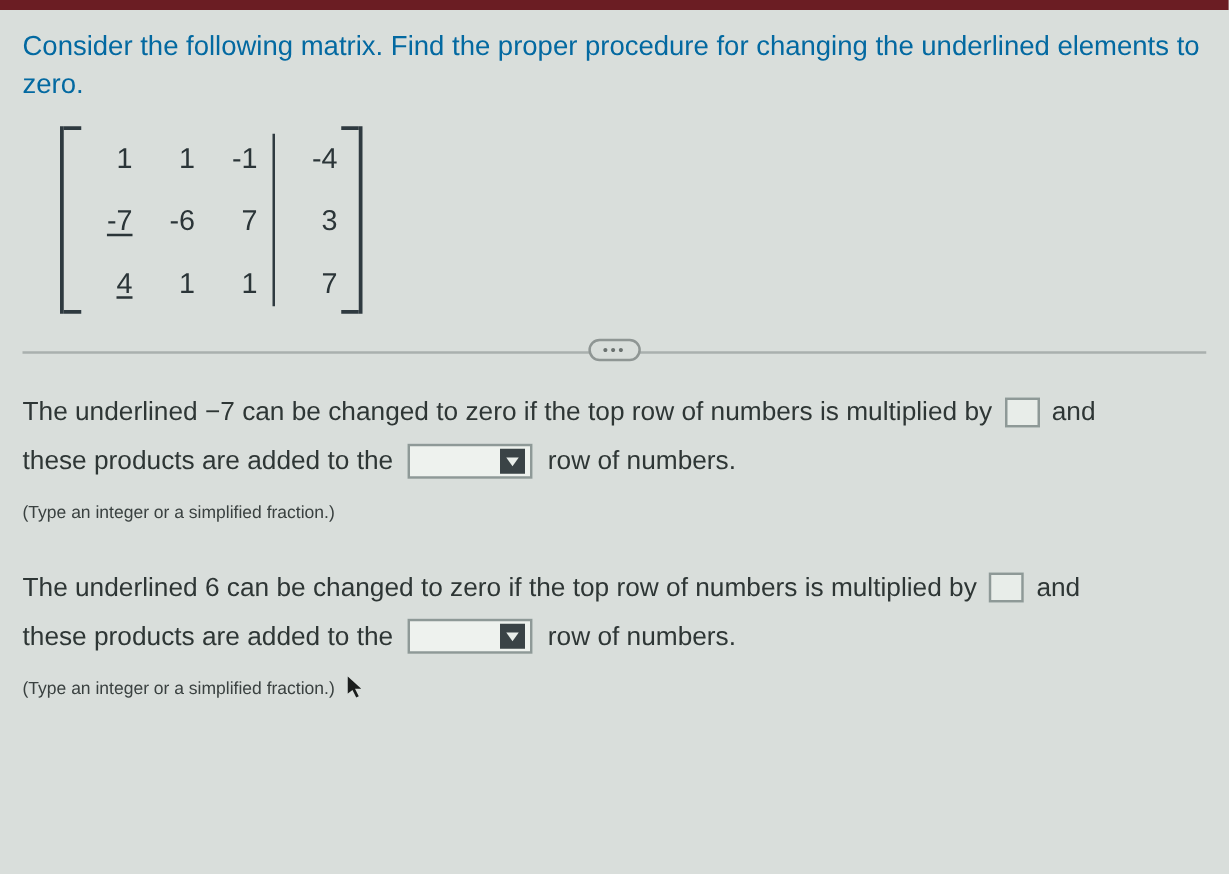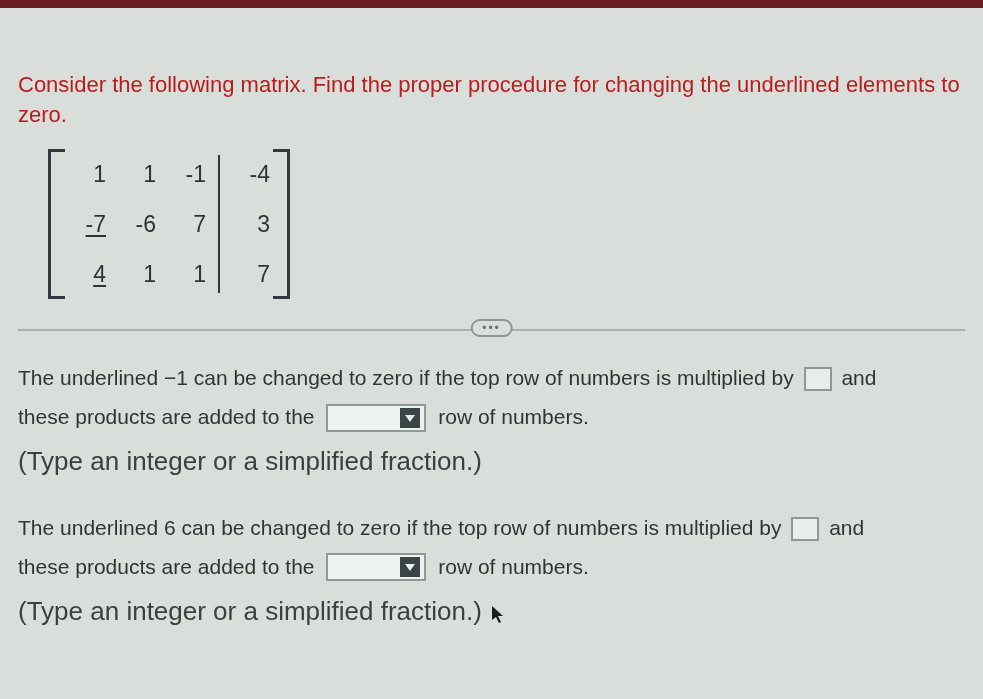--- a/index.html
+++ b/index.html
@@ -13,23 +13,22 @@
   .topbar {
     height: 8px;
     background: #6b1d23;
   }
   .page {
     padding: 14px 18px 18px 18px;
   }
   .qtext {
     font-size: 22px;
     line-height: 1.35;
-    color: #b91c1c;
+    color: #0369a1;
     margin-bottom: 20px;
-    margin-top: 48px;
   }
   .matrix-wrap {
     display: flex;
     align-items: center;
     margin: 10px 0 30px 30px;
   }
   .bracket {
     width: 14px;
     height: 150px;
     position: relative;
@@ -124,21 +123,21 @@
   .dd-arrow {
     width: 20px;
     height: 20px;
     background: #3a4346;
     display: flex;
     align-items: center;
     justify-content: center;
   }
   .dd-arrow svg { display: block; }
   .hint {
-    font-size: 26px;
+    font-size: 14px;
     color: #3a4140;
   }
   .cursor {
     position: relative;
     top: 4px;
     left: 4px;
   }
 </style>
 </head>
 <body>
@@ -183,21 +182,21 @@
       </div>
     </div>
     <div class="bracket right"></div>
   </div>
 
   <div class="divider">
     <span class="divider-badge">•••</span>
   </div>
 
   <div class="answerblock">
-    <span>The underlined  −1 can be changed to zero if the top row of numbers is multiplied by </span>
+    <span>The underlined  −7 can be changed to zero if the top row of numbers is multiplied by </span>
     <span class="blankbox"></span>
     <span> and</span><br>
     <span>these products are added to the </span>
     <span class="dropdown">
       <span class="dd-arrow">
         <svg width="12" height="12" viewBox="0 0 12 12">
             <polygon points="1,3 11,3 6,10" fill="#e8ede9"></polygon>
           </svg>
       </span>
     </span>

